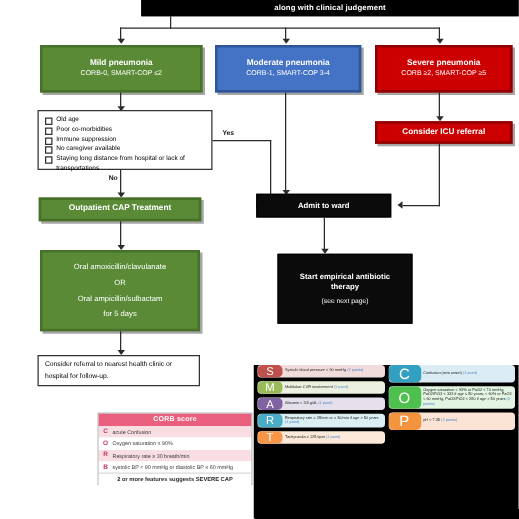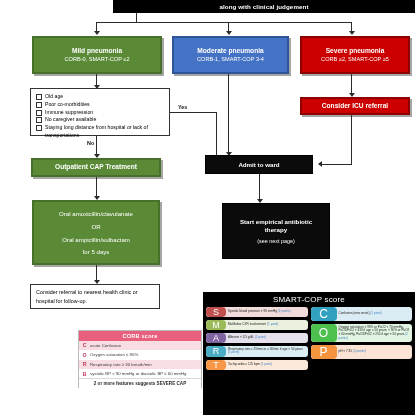--- a/index.html
+++ b/index.html
@@ -213,21 +213,20 @@
       <div class="corb-v">Respiratory rate ≥ 30 breath/min</div>
     </div>
     <div class="corb-row pln">
       <div class="corb-k">B</div>
       <div class="corb-v">systolic BP &lt; 90 mmHg or diastolic BP ≤ 60 mmHg</div>
     </div>
     <div class="corb-ft">2 or more features suggests SEVERE CAP</div>
   </div>
 
   <div class="sc" style="left:203px;top:292px;width:212px;height:123px;">
-    <div class="sc-hd">SMART-COP score</div>
     <div class="sc-cols">
       <div class="sc-col">
         <div class="sc-item" style="background:#f2dcdb;">
           <div class="sc-let" style="background:#c0504d;">S</div>
           <div class="sc-txt">
             <span><b>Systolic blood pressure &lt; 90 mmHg</b>
             <span class="pts">(2 points)</span></span>
           </div>
         </div>
         <div class="sc-item" style="background:#ebf1de;">

